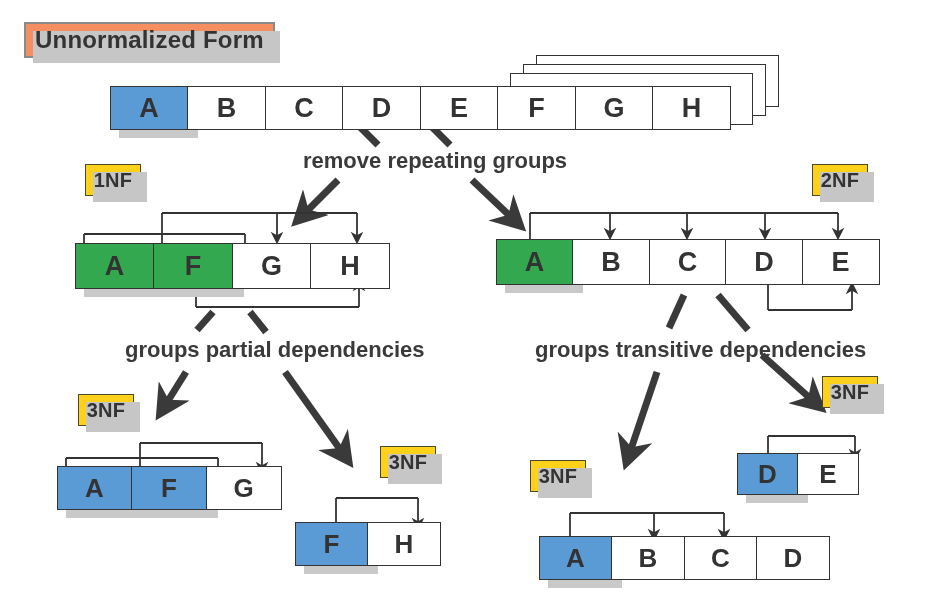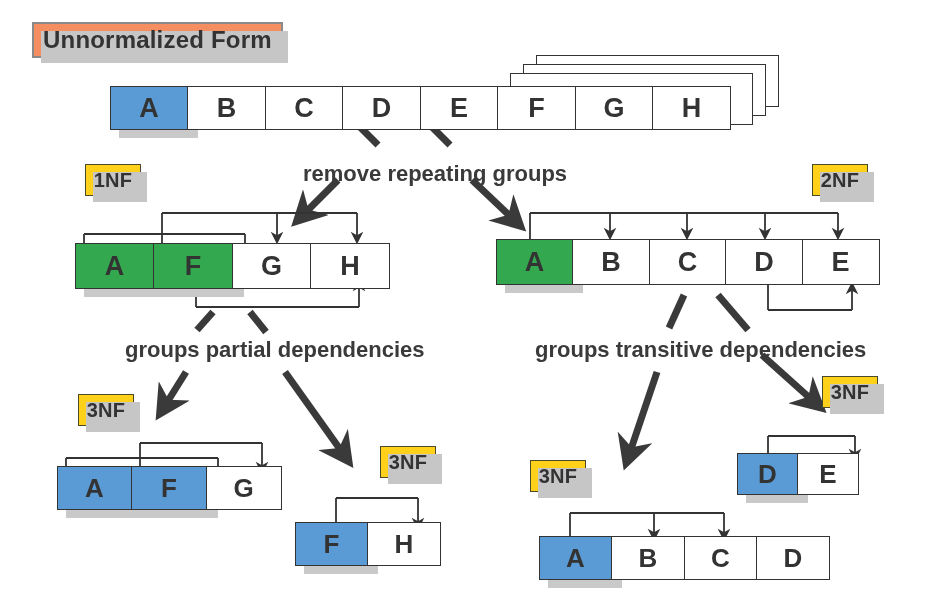--- a/index.html
+++ b/index.html
@@ -169,21 +169,21 @@
       <path d="M724,513 L724,535" marker-end="url(#thin)"></path>
     </g>
 
     <g stroke="#333333" fill="none" stroke-width="1.8">
       <path d="M768,436 L768,455"></path>
       <path d="M768,436 L855,436"></path>
       <path d="M855,436 L855,455" marker-end="url(#thin)"></path>
     </g>
   </svg>
 
-  <div class="badge badge-unf" style="left:32px;top:22px;height:36px;justify-content:flex-end;">
+  <div class="badge badge-unf" style="left:24px;top:22px;height:36px;justify-content:flex-end;">
     <span class="shadow-el"></span>
     <span>Unnormalized Form</span>
   </div>
 
   <div class="badge badge-nf" style="left:85px;top:164px;width:56px;height:32px;align-items:center;">
     <span class="shadow-el"></span>
     <span>1NF</span>
   </div>
 
   <div class="badge badge-nf" style="left:812px;top:164px;width:56px;height:32px;">
@@ -204,21 +204,21 @@
   <div class="badge badge-nf" style="left:530px;top:460px;width:56px;height:32px;">
     <span class="shadow-el"></span>
     <span>3NF</span>
   </div>
 
   <div class="badge badge-nf" style="left:822px;top:376px;width:56px;height:32px;">
     <span class="shadow-el"></span>
     <span>3NF</span>
   </div>
 
-  <div class="caption" style="left:303px;top:148px;margin-top:13px;">remove repeating groups</div>
+  <div class="caption" style="left:303px;top:148px;">remove repeating groups</div>
   <div class="caption" style="left:125px;top:337px;">groups partial dependencies</div>
   <div class="caption" style="left:535px;top:337px;">groups transitive dependencies</div>
 
   <div class="stack" style="left:497px;top:55px;width:290px;height:60px;">
     <div class="card" style="left:39px;top:0px;width:243px;height:52px;"></div>
     <div class="card" style="left:26px;top:9px;width:243px;height:52px;"></div>
     <div class="card" style="left:13px;top:18px;width:243px;height:52px;"></div>
   </div>
 
   <div class="tbl" style="left:111px;top:86px;">

